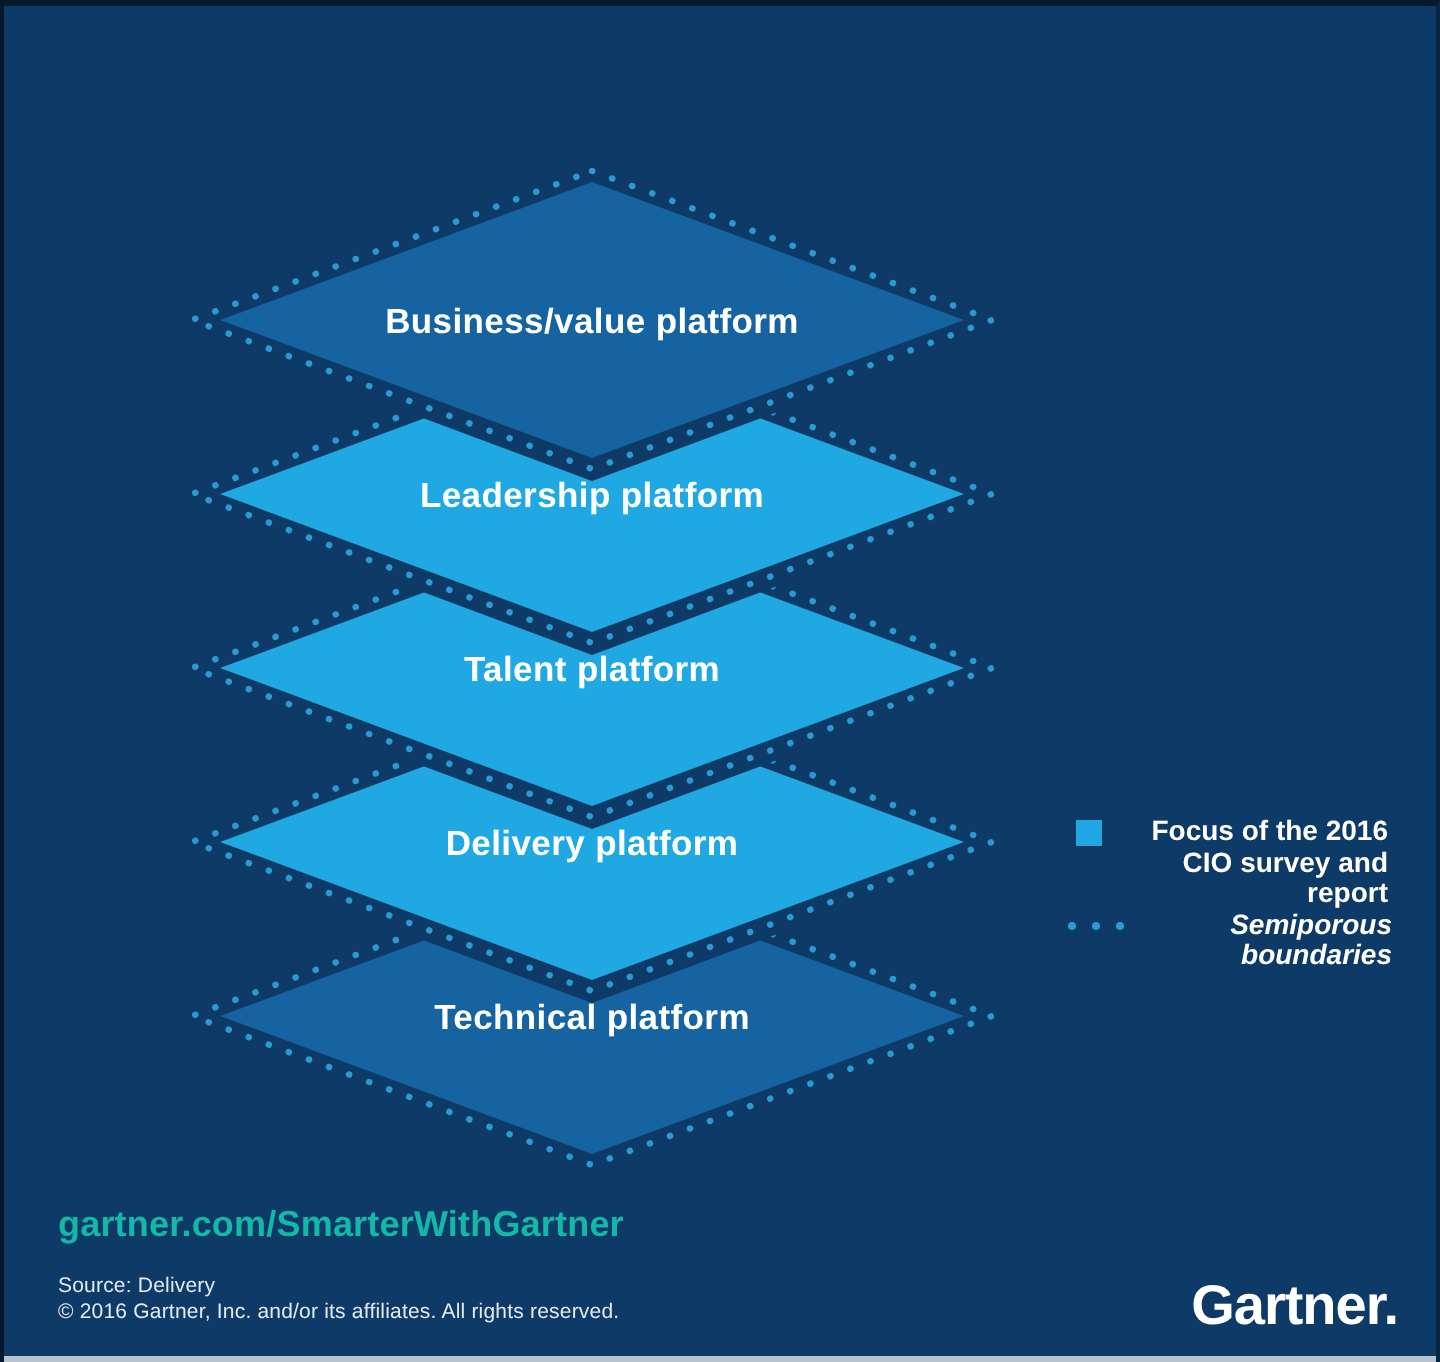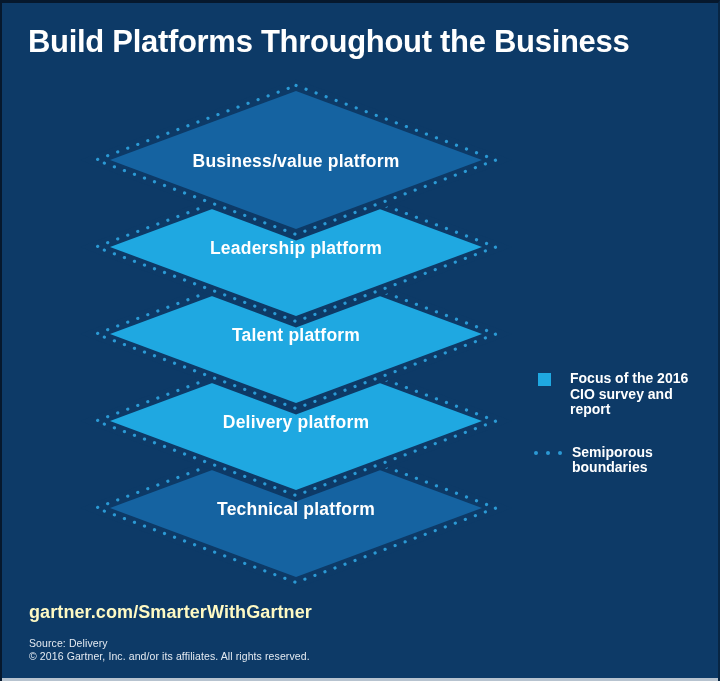--- a/index.html
+++ b/index.html
@@ -23,63 +23,62 @@
     font-size:31px;font-weight:700;color:#fff;
     letter-spacing:-0.3px;white-space:nowrap;
   }
   svg.diagram{position:absolute;left:0;top:0;}
   .diamond-label{
     fill:#fff;font-size:17.5px;font-weight:700;
     letter-spacing:0.2px;text-anchor:middle;
     font-family:"Liberation Sans","DejaVu Sans",sans-serif;
   }
   .legend{
-    position:absolute;left:535px;top:368px;width:170px;
-    display:flex;flex-direction:column;gap:27px;
+    position:absolute;left:535px;top:405px;width:170px;
+    display:flex;flex-direction:column;text-align:right;
   }
   .legend-item{display:flex;align-items:flex-start;}
   .legend-swatch{
     width:13px;height:13px;flex:0 0 13px;
     background:var(--light,#1fa8e1);
     margin-top:2px;margin-left:1px;
   }
   .legend-dots{
     display:flex;gap:8px;flex:0 0 26px;
     margin-top:6px;margin-left:-3px;
   }
   .legend-dots .dot{
     width:4px;height:4px;border-radius:50%;
     background:var(--dots,#2b99d4);
   }
   .legend-label{
     margin-left:19px;width:124px;
     color:#fff;font-size:14px;font-weight:700;line-height:15.5px;
   }
-  .legend-item.boundaries .legend-label{margin-left:10px;}
+  .legend-item.boundaries .legend-label{margin-left:10px;font-style:italic;}
   .footer-url{
     position:absolute;left:27px;top:599px;
-    color:#fef9c3;font-size:18px;font-weight:700;letter-spacing:0.1px;
+    color:#14b8a6;font-size:18px;font-weight:700;letter-spacing:0.1px;
   }
   .source-line{
     position:absolute;left:27px;
     color:#e4eaf1;font-size:10.5px;font-weight:400;letter-spacing:0.1px;
   }
   .source-line.src{top:634px;}
   .source-line.copy{top:647px;}
   .logo{
     position:absolute;right:19px;top:634px;
     color:#fff;font-size:28px;font-weight:700;letter-spacing:-0.5px;
   }
 </style>
 </head>
 <body>
 
 <div class="canvas">
 
-  <div class="title">Build Platforms Throughout the Business</div>
 
   <svg class="diagram" id="diagram" width="720" height="681" viewBox="0 0 720 681">
       <g transform="translate(294,505)">
         <polygon points="0,-80.5 216,0 0,80.5 -216,0" fill="#0d3a67"></polygon>
         <polygon points="0,-74.5 200,0 0,74.5 -200,0" fill="none" stroke="#2b99d4" stroke-width="3.2" stroke-linecap="round" stroke-dasharray="0.1 10.6"></polygon>
         <polygon points="0,-69 186,0 0,69 -186,0" fill="#1563a1"></polygon>
         <text x="0" y="6.5" class="diamond-label">Technical platform</text>
       </g>
       <g transform="translate(294,418)">
         <polygon points="0,-80.5 216,0 0,80.5 -216,0" fill="#0d3a67"></polygon>
@@ -118,15 +117,16 @@
         <span class="dot"></span>
         <span class="dot"></span>
       </div>
       <div class="legend-label">Semiporous boundaries</div>
     </div>
   </div>
 
   <div class="footer-url">gartner.com/SmarterWithGartner</div>
   <div class="source-line src">Source: Delivery</div>
   <div class="source-line copy">© 2016 Gartner, Inc. and/or its affiliates. All rights reserved.</div>
+  <div class="logo">Gartner.</div>
 
   <div class="bottom-strip"></div>
 </div>
 
 </body></html>

